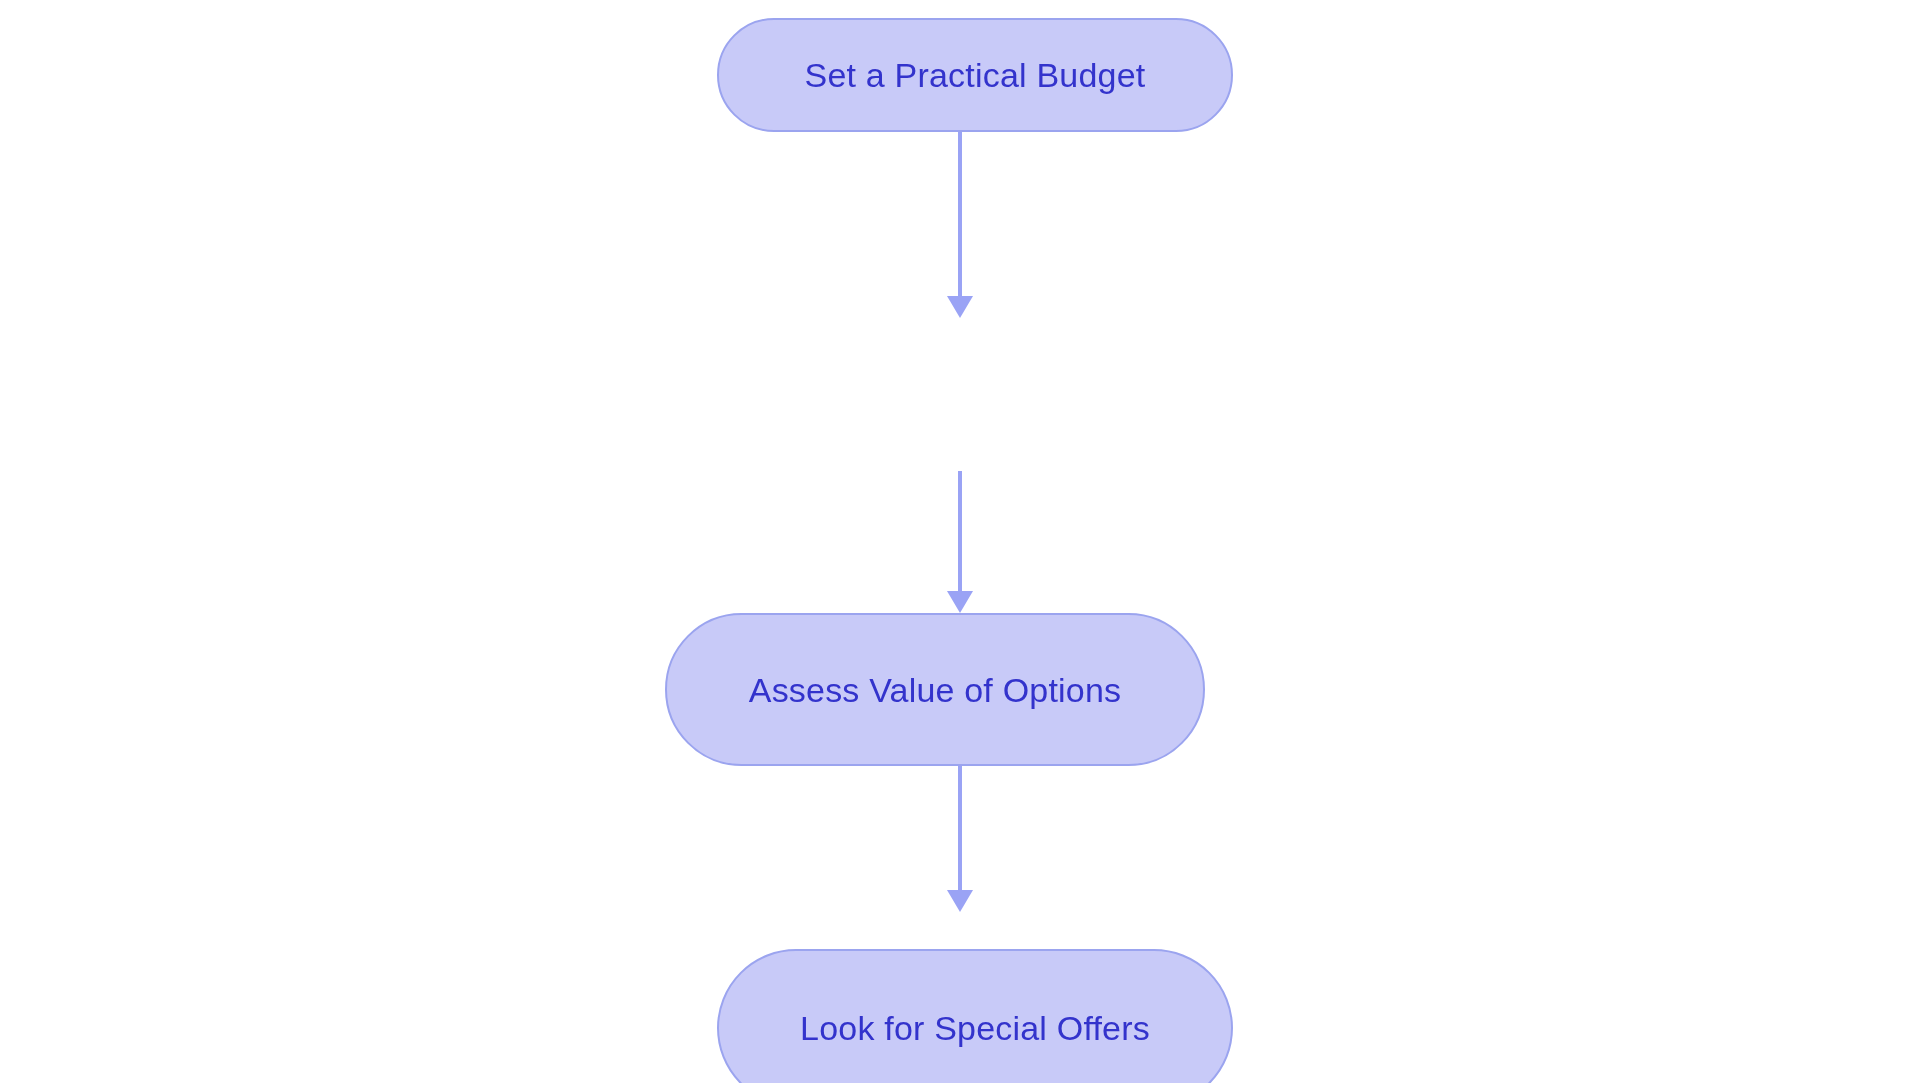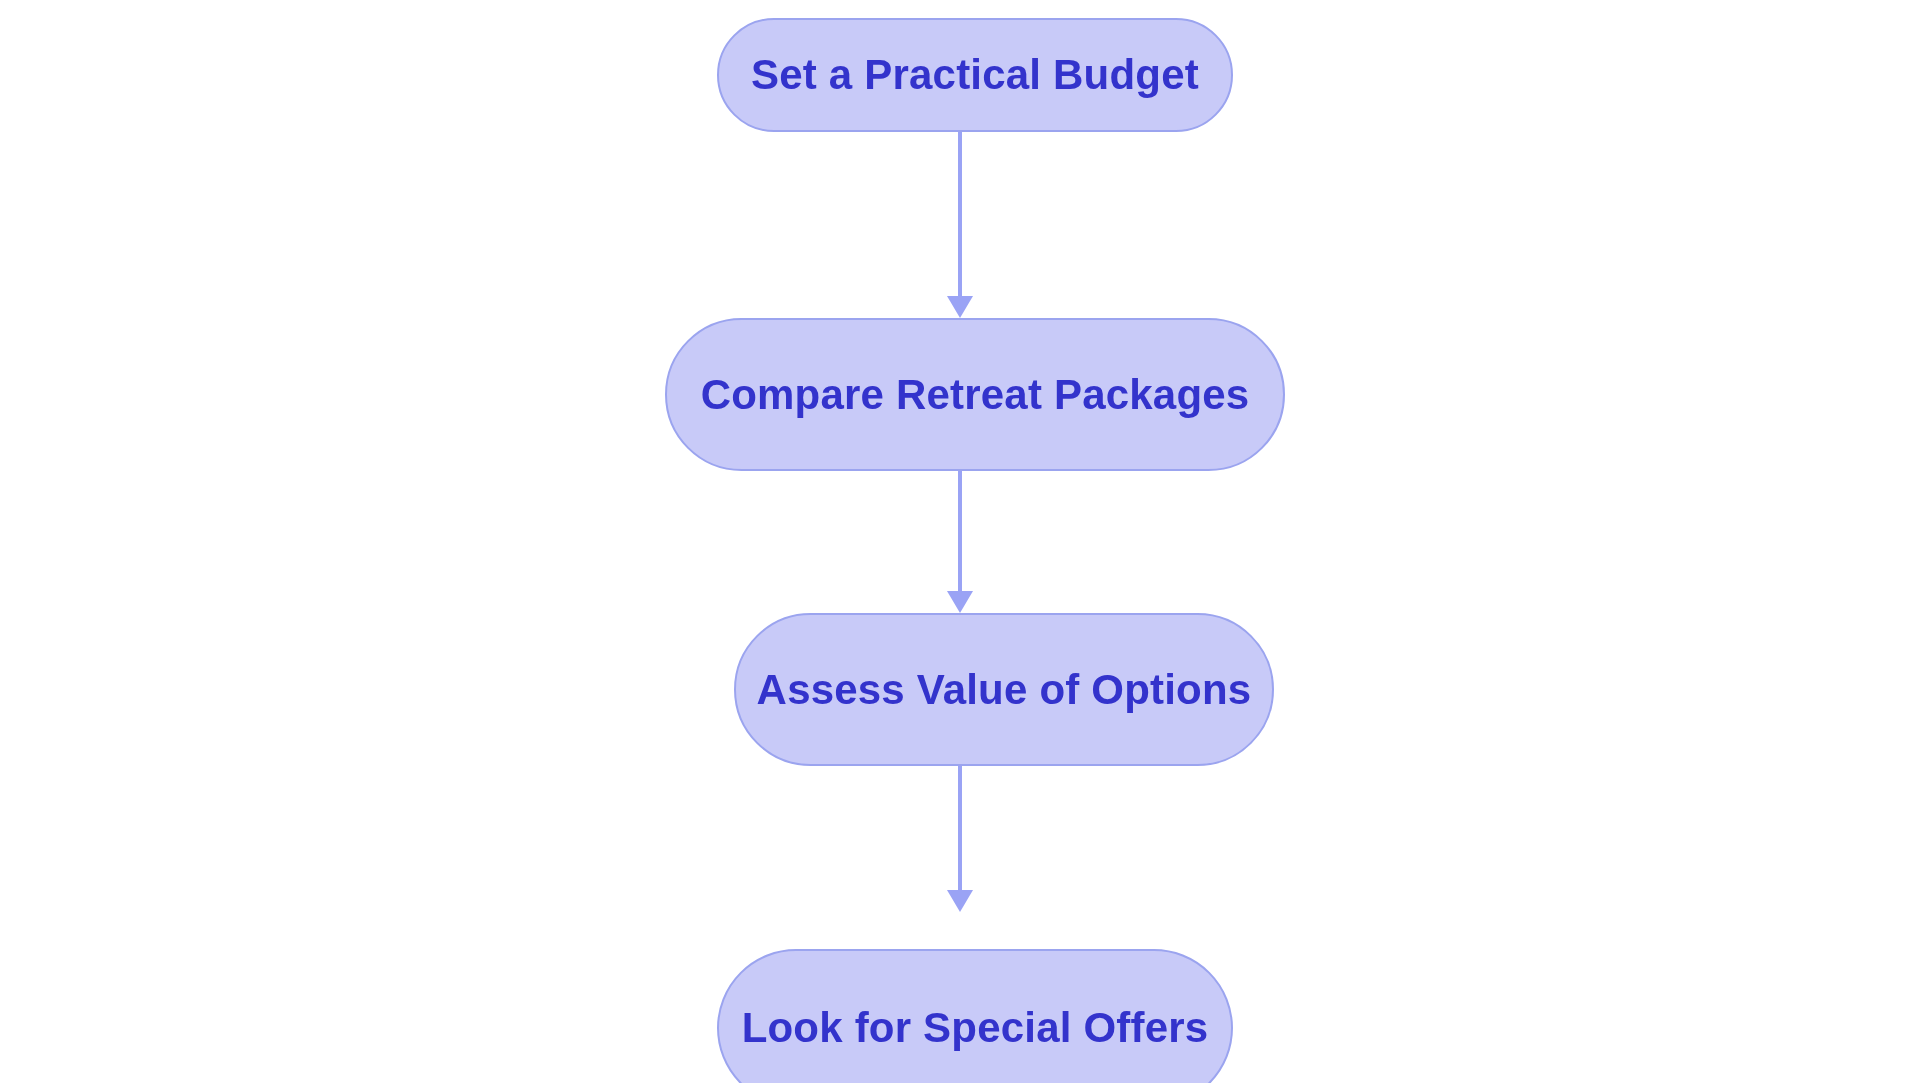--- a/index.html
+++ b/index.html
@@ -35,30 +35,30 @@
     font-size: 34px;
     font-weight: 400;
     letter-spacing: 0.2px;
     line-height: 1;
     white-space: nowrap;
     user-select: none;
   }
 
   .node-label {
     color: #3333cc;
-    font-size: 42px;
-    font-weight: 700;
+    font-size: 34px;
+    font-weight: 400;
     line-height: 1;
     white-space: nowrap;
   }
 
   
   #node-0 { left: 717px;  top: 18px;   width: 516px; height: 114px; }
   #node-1 { left: 665px;  top: 318px;  width: 620px; height: 153px; }
-  #node-2 { left: 734px;  top: 613px;  width: 540px; height: 153px; }
+  #node-2 { left: 665px;  top: 613px;  width: 540px; height: 153px; }
   #node-3 { left: 717px;  top: 912px;  width: 516px; height: 158px; margin-top: 37px; }
 
   
   .connector {
     position: absolute;
     left: 50%;
     transform: translateX(-50%);
     width: 10px;
   }
   .connector .shaft {
@@ -98,23 +98,20 @@
 
   <div class="node" id="node-0">
     <span class="node-label">Set a Practical Budget</span>
   </div>
 
   <div class="connector" id="connector-0">
     <div class="shaft"></div>
     <div class="head"></div>
   </div>
 
-  <div class="node" id="node-1">
-    <span class="node-label">Compare Retreat Packages</span>
-  </div>
 
   <div class="connector" id="connector-1">
     <div class="shaft"></div>
     <div class="head"></div>
   </div>
 
   <div class="node" id="node-2">
     <span class="node-label">Assess Value of Options</span>
   </div>
 

